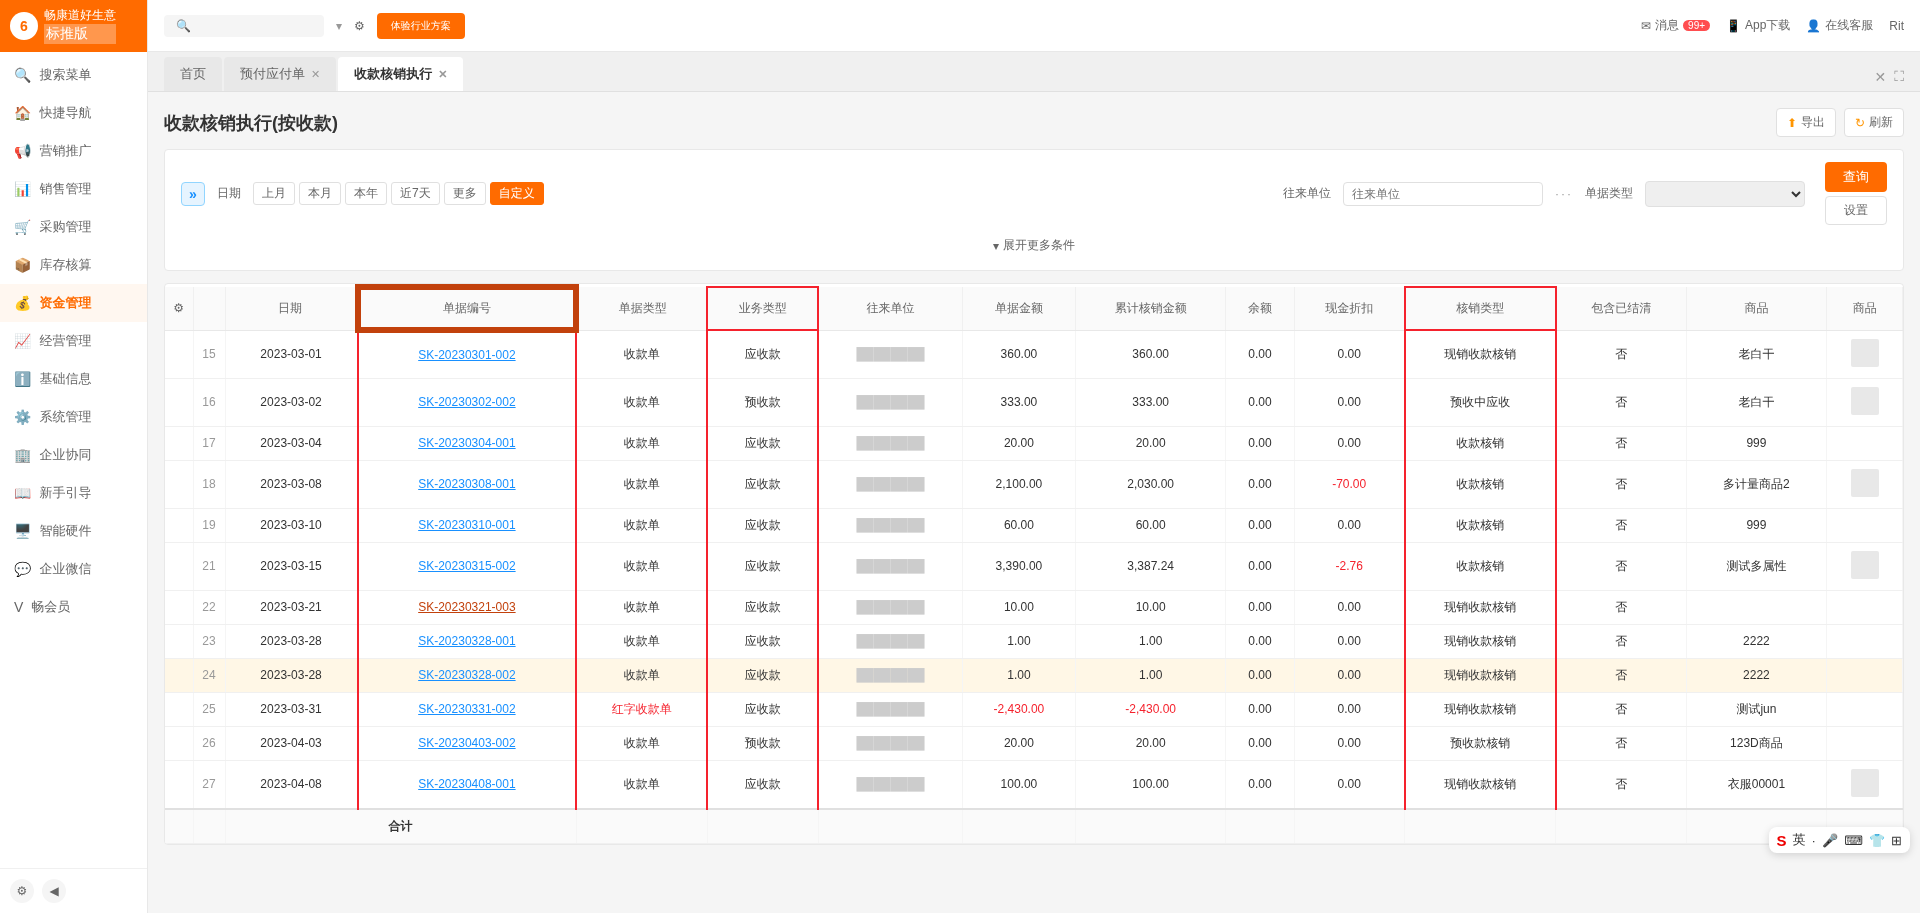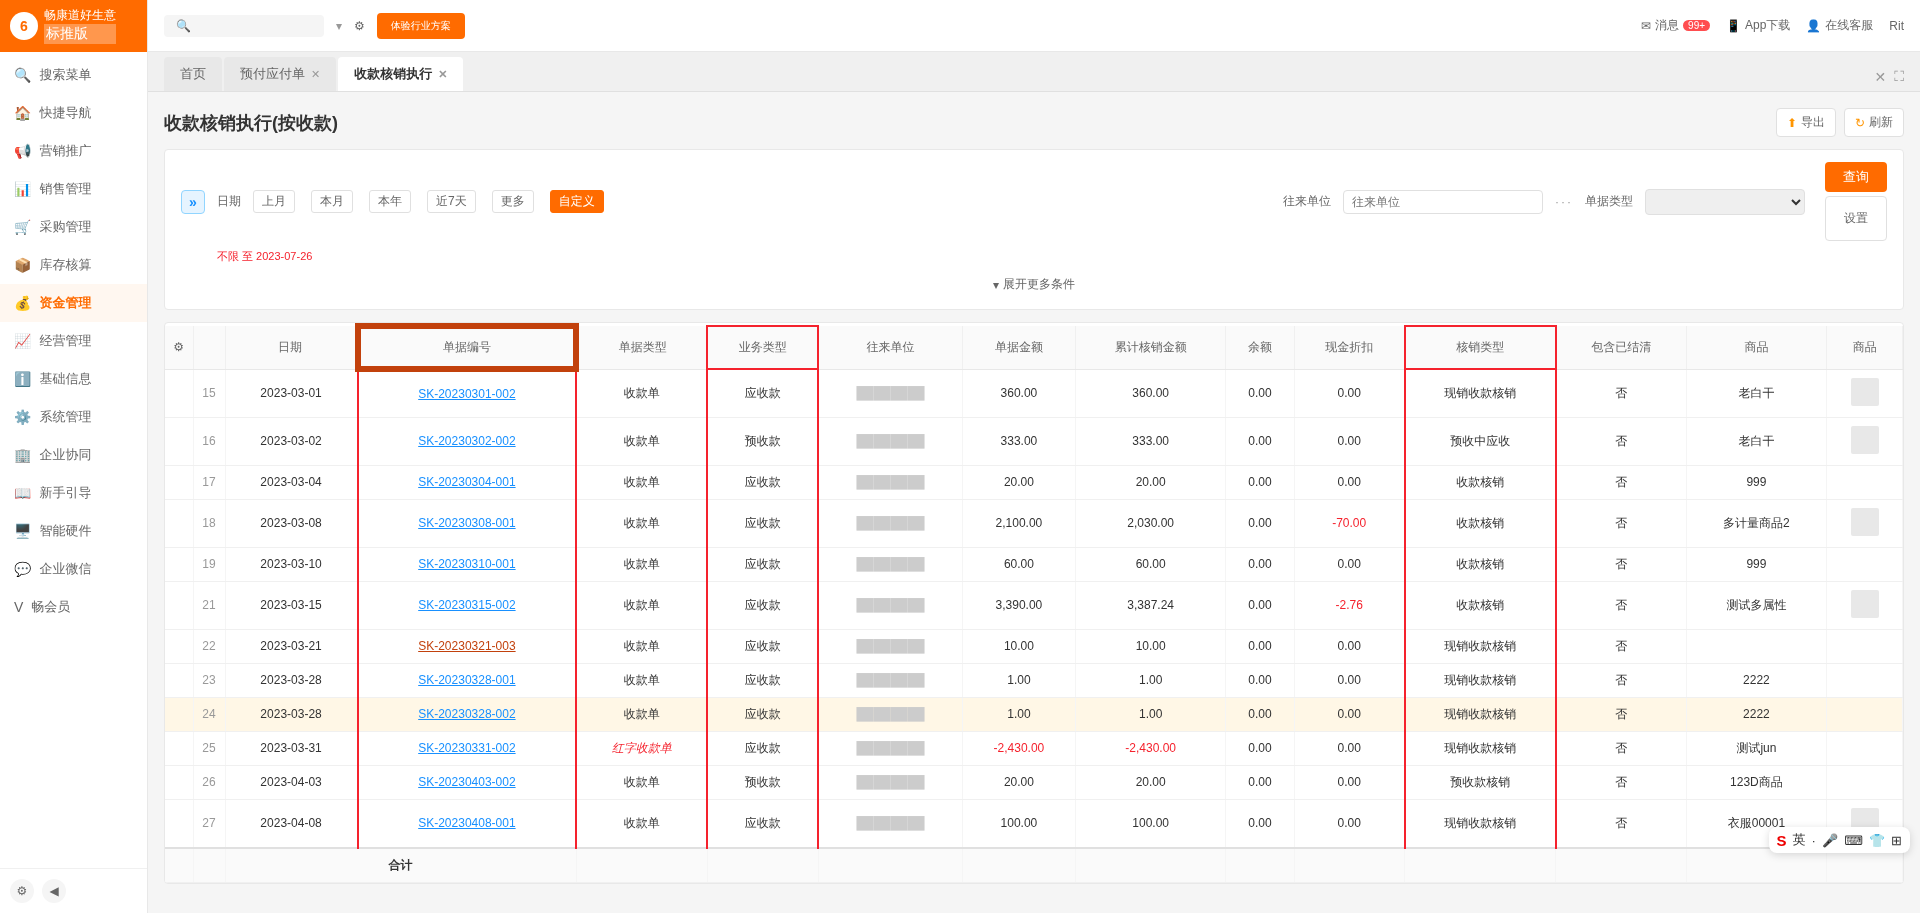--- a/index.html
+++ b/index.html
@@ -42,28 +42,28 @@
     .page-title { font-size: 18px; font-weight: bold; color: #333; }
     .page-actions { display: flex; gap: 8px; }
     .action-btn { display: flex; align-items: center; gap: 4px; padding: 5px 10px; border: 1px solid #e0e0e0; border-radius: 4px; background: #fff; cursor: pointer; font-size: 12px; color: #666; }
     .action-btn .icon { color: #ff9500; }
 
     
     .filter-bar { background: #fff; border: 1px solid #e8e8e8; border-radius: 4px; padding: 12px 16px; margin-bottom: 12px; display: flex; flex-direction: column; gap: 8px; }
     .filter-row { display: flex; align-items: center; gap: 12px; }
     .filter-expand-btn { width: 24px; height: 24px; background: #e6f4ff; border: 1px solid #91d5ff; border-radius: 4px; display: flex; align-items: center; justify-content: center; cursor: pointer; color: #1890ff; font-size: 14px; font-weight: bold; }
     .filter-label { color: #666; font-size: 12px; white-space: nowrap; }
-    .filter-date-btns { display: flex; gap: 16px; }
+    .filter-date-btns { display: flex; gap: 4px; }
     .filter-date-btn { padding: 2px 8px; border: 1px solid #e0e0e0; border-radius: 3px; background: #fff; cursor: pointer; font-size: 12px; color: #666; }
     .filter-date-btn.custom { background: #ff6b00; color: #fff; border-color: #ff6b00; }
     .filter-input { border: 1px solid #e0e0e0; border-radius: 4px; padding: 4px 8px; font-size: 12px; color: #333; width: 200px; }
     .filter-select { border: 1px solid #e0e0e0; border-radius: 4px; padding: 4px 8px; font-size: 12px; color: #333; width: 160px; }
     .filter-dots { color: #999; letter-spacing: 2px; }
     .query-btn { background: #ff6b00; color: #fff; border: none; border-radius: 4px; padding: 6px 18px; font-size: 13px; cursor: pointer; }
-    .settings-btn { background: #fff; color: #666; border: 1px solid #e0e0e0; border-radius: 4px; padding: 13px 14px; font-size: 12px; cursor: pointer; }
+    .settings-btn { background: #fff; color: #666; border: 1px solid #e0e0e0; border-radius: 4px; padding: 5px 14px; font-size: 12px; cursor: pointer; }
     .expand-more { display: flex; align-items: center; justify-content: center; padding: 4px; color: #666; font-size: 12px; cursor: pointer; gap: 4px; }
 
     
     .table-wrap { background: #fff; border-radius: 4px; border: 1px solid #e8e8e8; overflow: auto; }
     table { width: 100%; border-collapse: collapse; font-size: 12px; }
     thead tr { background: #fafafa; }
     th { padding: 10px 8px; text-align: center; border-bottom: 1px solid #e8e8e8; border-right: 1px solid #f0f0f0; color: #666; font-weight: normal; white-space: nowrap; }
     td { padding: 8px 8px; text-align: center; border-bottom: 1px solid #f0f0f0; border-right: 1px solid #f5f5f5; white-space: nowrap; color: #333; }
     tr.highlighted td { background: #fff7e6; }
     tr.footer-row td { background: #fafafa; font-weight: bold; border-top: 2px solid #e0e0e0; }
@@ -242,23 +242,20 @@
         <span class="filter-dots">···</span>
         <span class="filter-label">单据类型</span>
         <select class="filter-select">
           <option></option>
         </select>
         <div style="display:flex;flex-direction:column;gap:4px;margin-left:8px;">
           <button class="query-btn">查询</button>
           <button class="settings-btn">设置</button>
         </div>
       </div>
-      <div class="filter-row">
-        <span style="color:#f5222d;font-size:11px;margin-left:36px;">不限 至 2023-07-26</span>
-      </div>
       <div class="expand-more">
         <span>▾</span>
         <span>展开更多条件</span>
       </div>
     </div>
 
     <div class="table-wrap">
       <table>
         <thead>
           <tr>
@@ -431,21 +428,21 @@
               <td style="border-left: 2px solid rgb(245, 34, 45); border-right: 2px solid rgb(245, 34, 45);">现销收款核销</td>
               <td>否</td>
               <td>2222</td>
               <td></td>
             </tr>
             <tr>
               <td></td>
               <td style="color: rgb(153, 153, 153);">25</td>
               <td>2023-03-31</td>
               <td style="color: rgb(24, 144, 255); text-decoration: underline; cursor: pointer; border-left: 2px solid rgb(245, 34, 45); border-right: 2px solid rgb(245, 34, 45);">SK-20230331-002</td>
-              <td style="color: rgb(245, 34, 45); font-style: italic;">红字收款单</td>
+              <td style="color: rgb(245, 34, 45);">红字收款单</td>
               <td style="border-left: 2px solid rgb(245, 34, 45); border-right: 2px solid rgb(245, 34, 45);">应收款</td>
               <td style="color: rgb(204, 204, 204);">████████</td>
               <td style="color: rgb(245, 34, 45);">-2,430.00</td>
               <td style="color: rgb(245, 34, 45);">-2,430.00</td>
               <td>0.00</td>
               <td>0.00</td>
               <td style="border-left: 2px solid rgb(245, 34, 45); border-right: 2px solid rgb(245, 34, 45);">现销收款核销</td>
               <td>否</td>
               <td>测试jun</td>
               <td></td>

